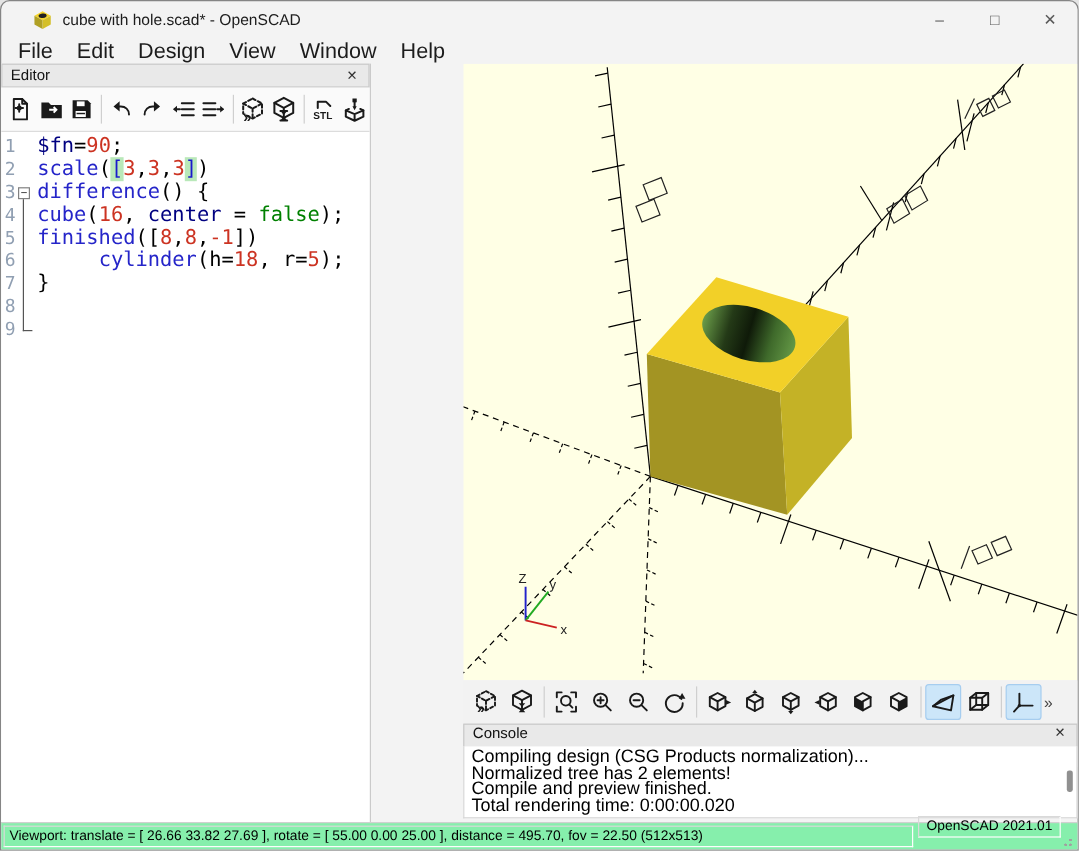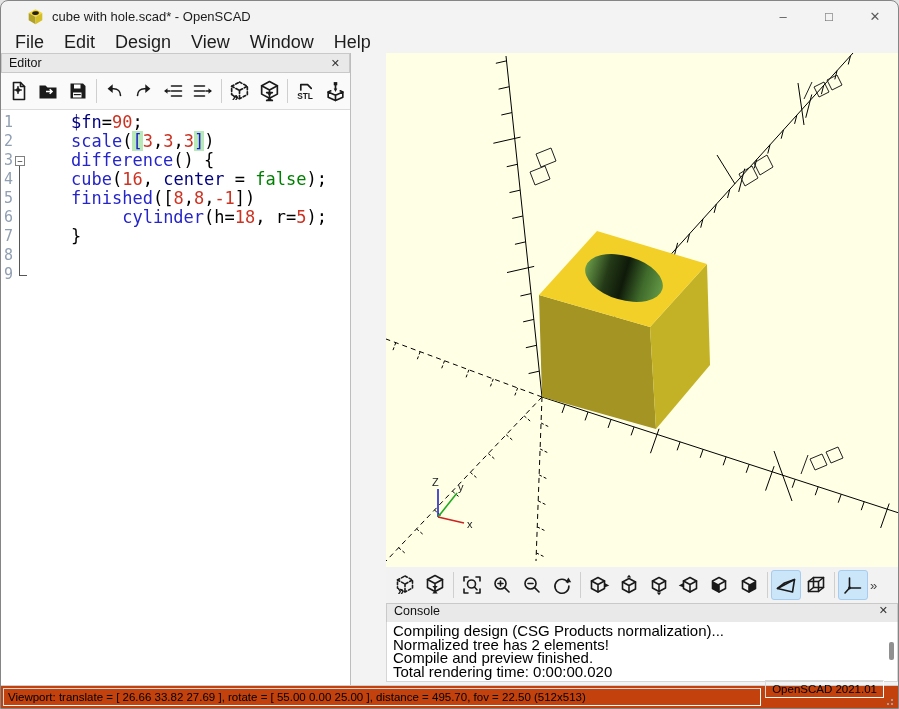--- a/index.html
+++ b/index.html
@@ -10,41 +10,41 @@
   .titlebar{position:absolute;left:16px;top:0;right:0;height:30px;display:flex;align-items:center;}
   .applogo{width:17px;height:17px;margin-left:10px;}
   .apptitle{margin-left:8px;font-size:13px;color:#1c1c1c;}
   .wincontrols{position:absolute;right:0;top:0;height:30px;display:flex;}
   .wbtn{width:46px;height:30px;display:flex;align-items:center;justify-content:center;
     color:#5a5a5a;font-size:13px;cursor:default;}
   
   .menubar{position:absolute;left:0;top:30px;right:0;height:22px;display:flex;align-items:center;padding-left:4px;}
   .menuitem{padding:2px 10px;font-size:18px;color:#1c1c1c;}
   
-  .editor-panel{position:absolute;left:0;top:52px;width:350px;bottom:23px;background:#fff;
+  .editor-panel{position:absolute;left:0;top:52px;width:308px;bottom:23px;background:#fff;
     border-right:1px solid #bdbdbd;display:flex;flex-direction:column;}
   .panel-head{height:20px;background:#e9e9e9;border:1px solid #c9c9c9;display:flex;align-items:center;
     padding:0 7px;font-size:12.5px;color:#111;flex:0 0 auto;}
   .panel-head .grow{flex:1;}
   .closex{font-size:11px;color:#333;padding:0 2px;}
   .etoolbar{height:37px;background:#fafafa;border-bottom:1px solid #dcdcdc;display:flex;
     align-items:center;padding-left:3px;flex:0 0 auto;}
   .tbtn{width:30px;height:30px;display:flex;align-items:center;justify-content:center;border-radius:3px;}
   .tbtn.active{background:#cce6f9;border:1px solid #a6cdef;}
   .tsep{width:1px;height:24px;background:#cfcfcf;margin:0 3px;}
   .ic{stroke:#1a1a1a;fill:none;stroke-width:1.6;stroke-linecap:round;stroke-linejoin:round;}
   .icf{fill:#1a1a1a;stroke:none;}
   .ictxt{fill:#1a1a1a;stroke:none;font-weight:bold;font-family:"Liberation Sans",sans-serif;}
   
   .code{flex:1;background:#fff;font-family:"DejaVu Sans Mono",monospace;font-size:17px;
     line-height:19px;padding-top:3px;position:relative;overflow:hidden;}
   .cline{display:flex;height:19px;white-space:pre;}
   .lnum{width:15px;text-align:left;padding-left:3px;color:#909fb2;font-size:15px;flex:0 0 auto;}
   .foldcol{width:15px;flex:0 0 auto;}
-  .ctext{white-space:pre;margin-left:40px;}
+  .ctext{white-space:pre;}
   .t-kw{color:#2525c9;}
   .t-var{color:#000080;}
   .t-num{color:#cc3322;}
   .t-op{color:#000000;}
   .t-par{color:#000080;}
   .t-bool{color:#008000;}
   .t-hl{background:#b9e8b9;color:#1a1acc;}
   .foldbox{position:absolute;left:14px;top:46px;width:10px;height:10px;border:1px solid #808080;
     background:#fff;font-size:9px;line-height:8px;text-align:center;color:#333;}
   .foldline{position:absolute;left:18px;top:56px;width:8px;height:110px;
@@ -57,21 +57,21 @@
   .vtoolbar .tsep{height:26px;}
   .overflow-chip{font-size:13px;color:#444;margin-left:2px;}
   
   .console-head{position:absolute;left:385px;top:602px;width:512px;height:36px;background:#e9e9e9;
     border:1px solid #c9c9c9;display:flex;padding:0 7px;font-size:12.5px;color:#111;}
   .console-body{position:absolute;left:385px;top:621px;width:512px;height:60px;background:#fff;
     border:1px solid #d6d6d6;border-top:none;padding:2px 6px;overflow:hidden;}
   .console-line{font-size:15px;color:#000;line-height:13.5px;}
   .cscroll{position:absolute;right:3px;top:20px;width:5px;height:18px;background:#909090;border-radius:2px;}
   
-  .statusbar{position:absolute;left:0;bottom:0;right:0;height:23px;background:#c2410c;
+  .statusbar{position:absolute;left:0;bottom:0;right:0;height:23px;background:#86efac;
     border-top:1px solid #d0d0d0;display:flex;align-items:center;font-size:11.5px;color:#000;}
   .status-left{flex:1;padding:2px 4px;border:1px solid;border-color:#d9d9d9 #fdfdfd #fdfdfd #d9d9d9;
     margin:1px 2px;white-space:nowrap;overflow:hidden;}
   .status-right{padding:2px 6px;border:1px solid;border-color:#d9d9d9 #fdfdfd #fdfdfd #d9d9d9;
     margin:1px 14px 18px 2px;white-space:nowrap;}
   .grip{position:absolute;right:2px;bottom:2px;width:10px;height:10px;
     background:radial-gradient(circle at 2px 8px,#a0a0a0 1px,transparent 1.2px),
                radial-gradient(circle at 6px 8px,#a0a0a0 1px,transparent 1.2px),
                radial-gradient(circle at 6px 4px,#a0a0a0 1px,transparent 1.2px);}
 </style>

